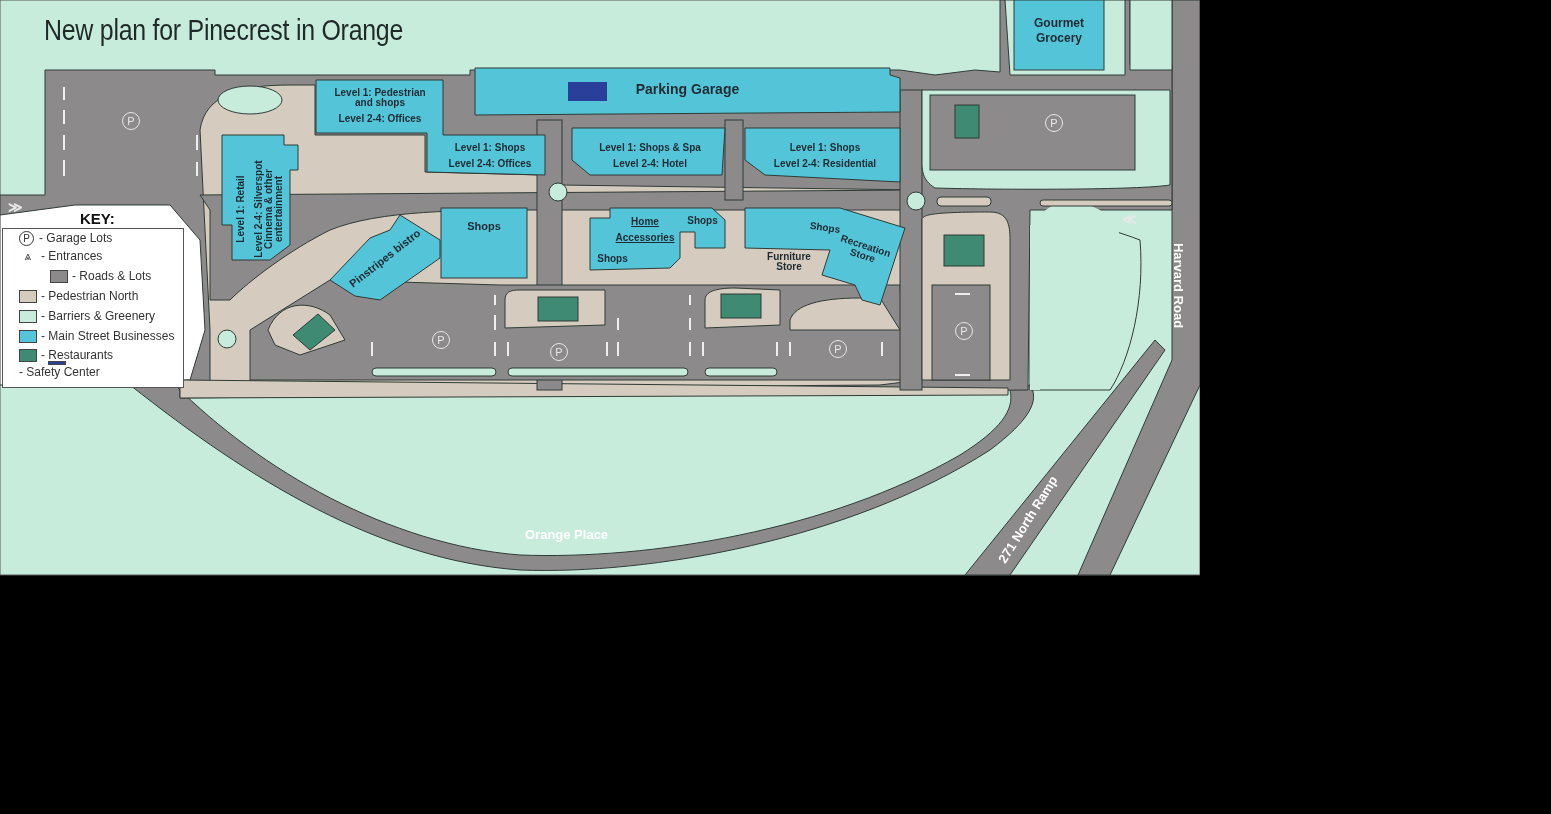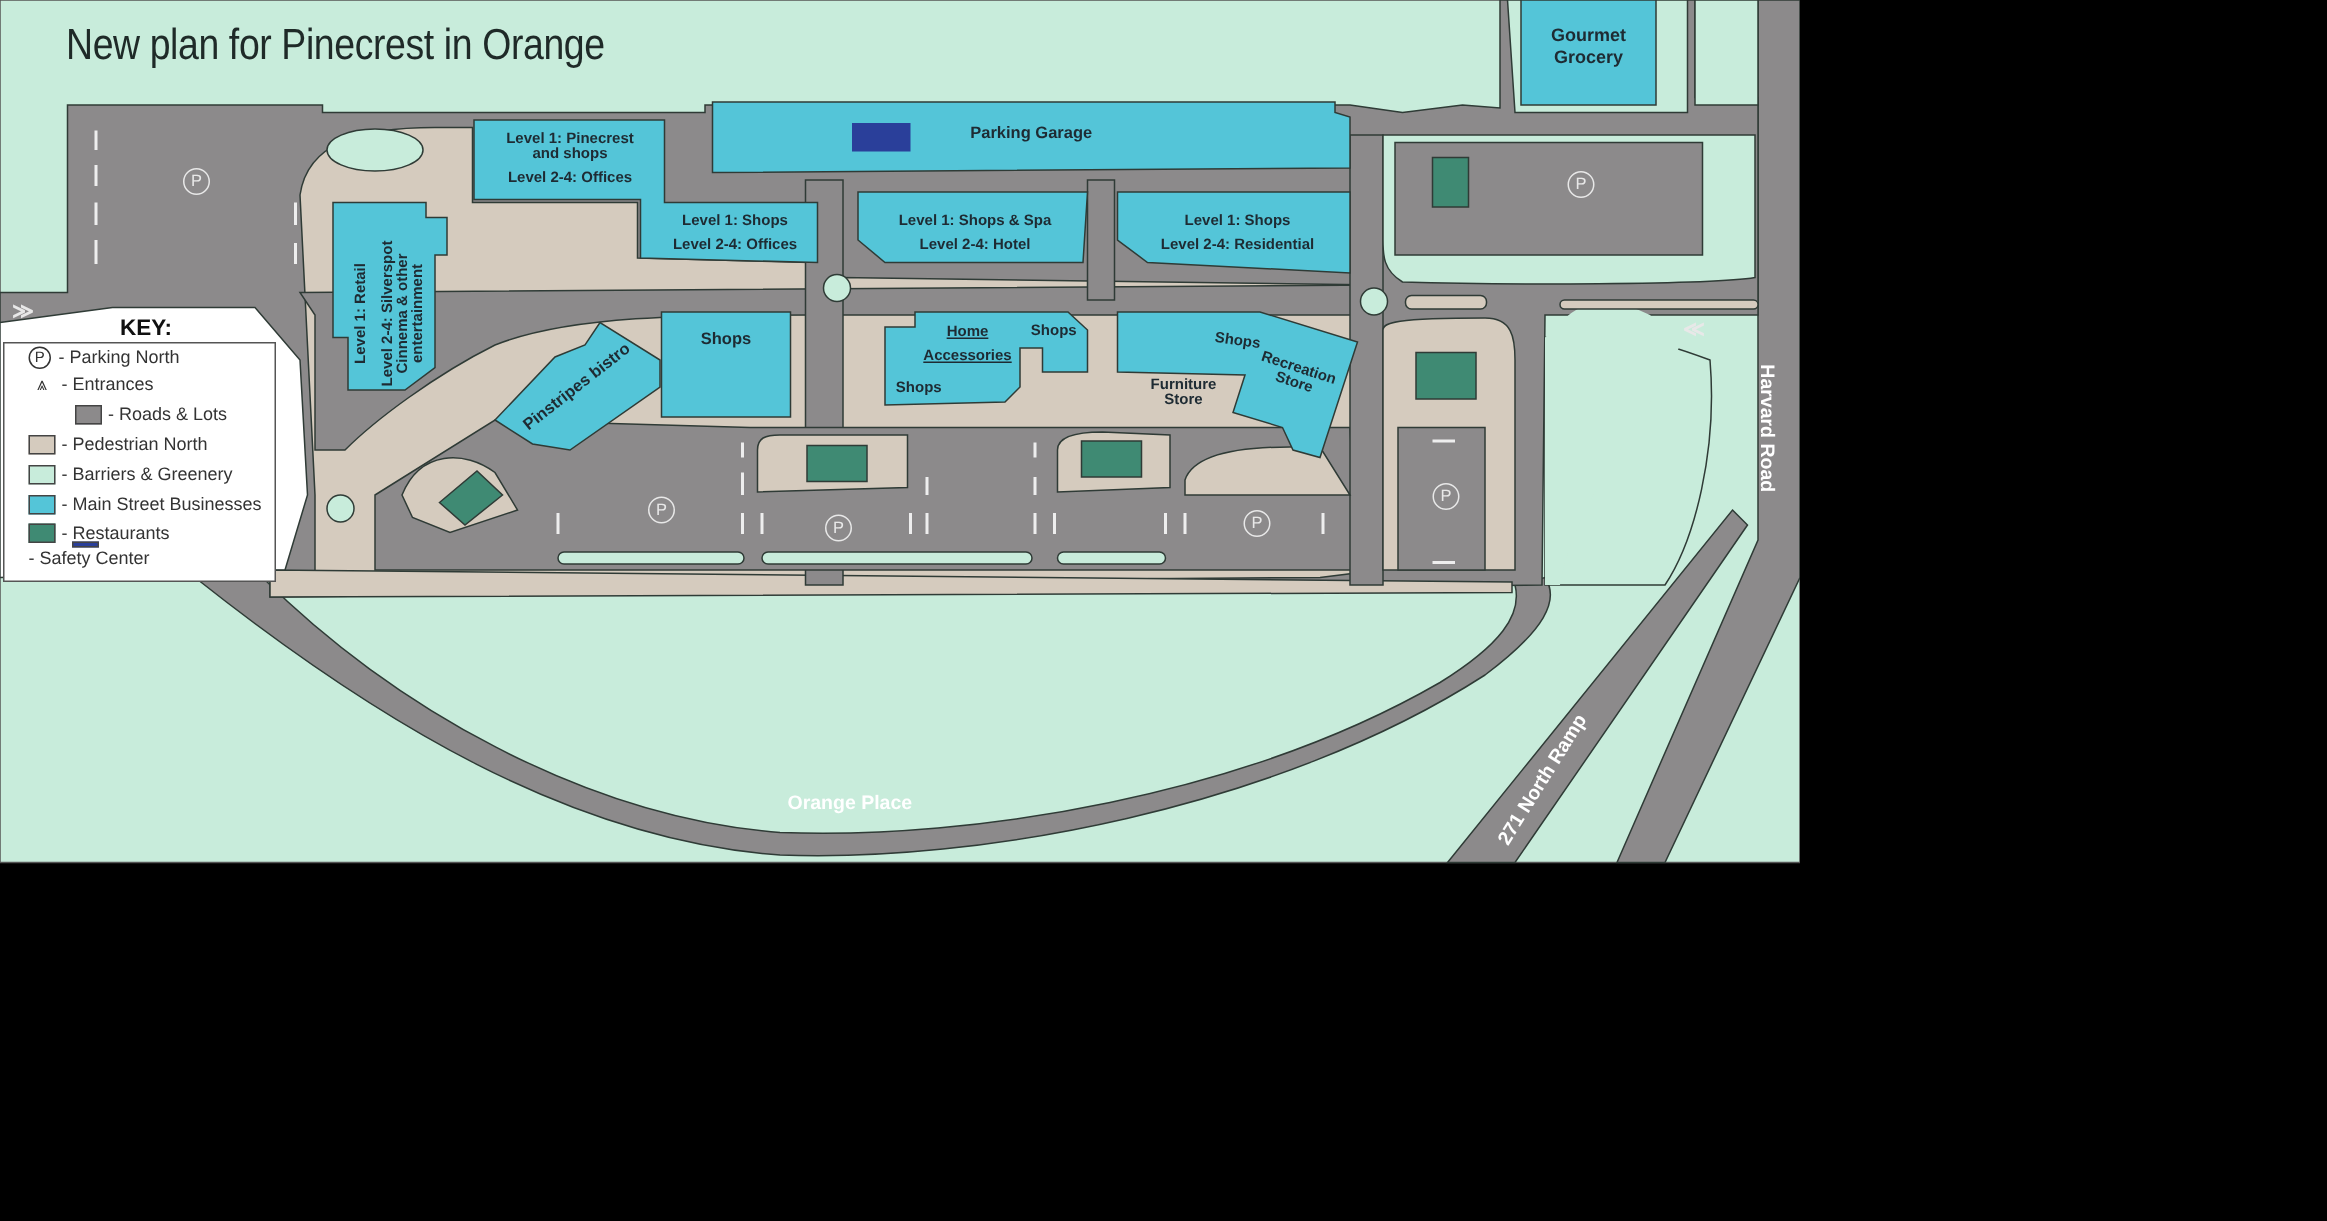--- a/index.html
+++ b/index.html
@@ -121,24 +121,24 @@
   <div class="p-sym" style="left:122px;top:112px;">P</div>
   <div class="p-sym" style="left:1045px;top:114px;">P</div>
   <div class="p-sym" style="left:432px;top:331px;">P</div>
   <div class="p-sym" style="left:550px;top:343px;">P</div>
   <div class="p-sym" style="left:829px;top:340px;">P</div>
   <div class="p-sym" style="left:955px;top:322px;">P</div>
 
   <div class="arrow" style="left:8px;top:199px;">≫</div>
   <div class="arrow" style="left:1122px;top:211px;transform:scaleX(-1);">≫</div>
 
-  <div class="lbl" style="left:575px;top:83px;width:225px;font-size:11px;">Parking Garage</div>
+  <div class="lbl" style="left:575px;top:83px;width:225px;font-size:14px;">Parking Garage</div>
 
   <div class="lbl" style="left:318px;top:88px;width:124px;font-size:10px;line-height:10px;">
-    <div>Level 1: Pinecrest</div>
+    <div>Level 1: Pedestrian</div>
     <div>and shops</div>
     <div style="margin-top:6px;">Level 2-4: Offices</div>
   </div>
 
   <div class="lbl" style="left:440px;top:140px;width:100px;line-height:16px;font-size:10px;">
     <div>Level 1: Shops</div>
     <div>Level 2-4: Offices</div>
   </div>
 
   <div class="lbl" style="left:580px;top:140px;width:140px;line-height:16px;font-size:10px;">
@@ -184,21 +184,21 @@
   </div>
 
   <div class="road-lbl" style="left:1136px;top:278px;transform:rotate(90deg);">Harvard Road</div>
   <div class="road-lbl" style="left:525px;top:527px;">Orange Place</div>
   <div class="road-lbl" style="left:978px;top:512px;transform:rotate(-58deg);">271 North Ramp</div>
 
   <div class="key-title">KEY:</div>
   <div class="key">
     <div class="key-row" style="top:0px;">
       <div class="pcircle">P</div>
-      <span>- Parking North</span>
+      <span>- Garage Lots</span>
     </div>
     <div class="key-row" style="top:18px;">
       <div class="ent-icon">⩓</div>
       <span>- Entrances</span>
     </div>
     <div class="key-row" style="top:38px;padding-left:31px;">
       <div class="swatch" style="background:#8c8a8b;"></div>
       <span>- Roads &amp; Lots</span>
     </div>
     <div class="key-row" style="top:58px;">

